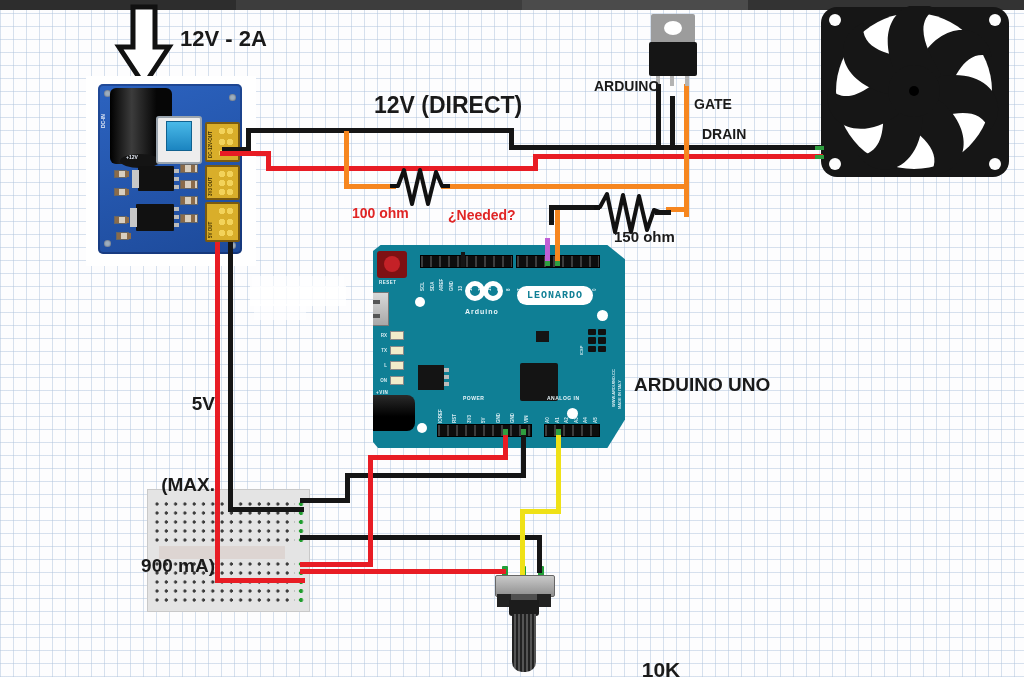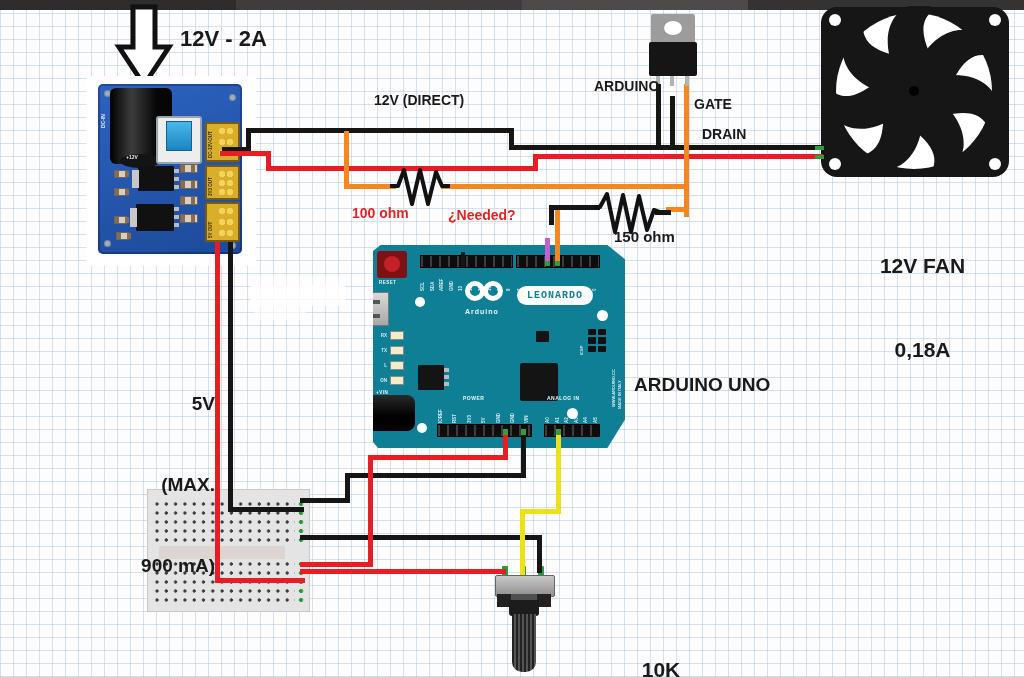--- a/index.html
+++ b/index.html
@@ -347,28 +347,24 @@
 
   <span class="wire lead" style="left:656px;top:74px;width:4px;height:12px"></span>
   <span class="wire lead" style="left:670px;top:74px;width:4px;height:12px"></span>
   <span class="wire lead" style="left:685px;top:74px;width:4px;height:12px"></span>
   <div class="wire wb" style="left:656px;top:84px;width:5px;height:64px"></div>
   <div class="wire wb" style="left:670px;top:96px;width:5px;height:52px"></div>
   <div class="abs" id="mosfet-tab"></div>
   <div class="abs" id="mosfet-hole"></div>
   <div class="abs" id="mosfet-body"></div>
 
-  <div class="lbl" style="left:374px;top:92px;font-size:14px">12V (DIRECT)</div>
+  <div class="lbl" style="left:374px;top:92px;font-size:23px">12V (DIRECT)</div>
   <div class="lbl" style="left:594px;top:78px;font-size:14px">ARDUINO</div>
   <div class="lbl" style="left:694px;top:96px;font-size:14px">GATE</div>
   <div class="lbl" style="left:702px;top:126px;font-size:14px">DRAIN</div>
-  <div class="lbl" style="left:860px;top:196px;width:125px;text-align:center;font-size:21px;line-height:28px">
-    <div>12V FAN</div>
-    <div>0,18A</div>
-  </div>
   <div class="lbl lbl-red" style="left:352px;top:205px;font-size:14px">100 ohm</div>
   <div class="lbl lbl-red" style="left:448px;top:207px;font-size:14px">¿Needed?</div>
   <div class="lbl" style="left:614px;top:228px;font-size:15px">150 ohm</div>
   <div class="lbl" style="left:634px;top:374px;font-size:19px">ARDUINO UNO</div>
   <div class="lbl" style="left:110px;top:336px;width:105px;text-align:right;font-size:19px;line-height:27px">
     <div>5V</div>
     <div>(MAX.</div>
     <div>900 mA)</div>
   </div>
   <div class="lbl" style="left:565px;top:602px;width:192px;text-align:center;font-size:21px;line-height:27px">

